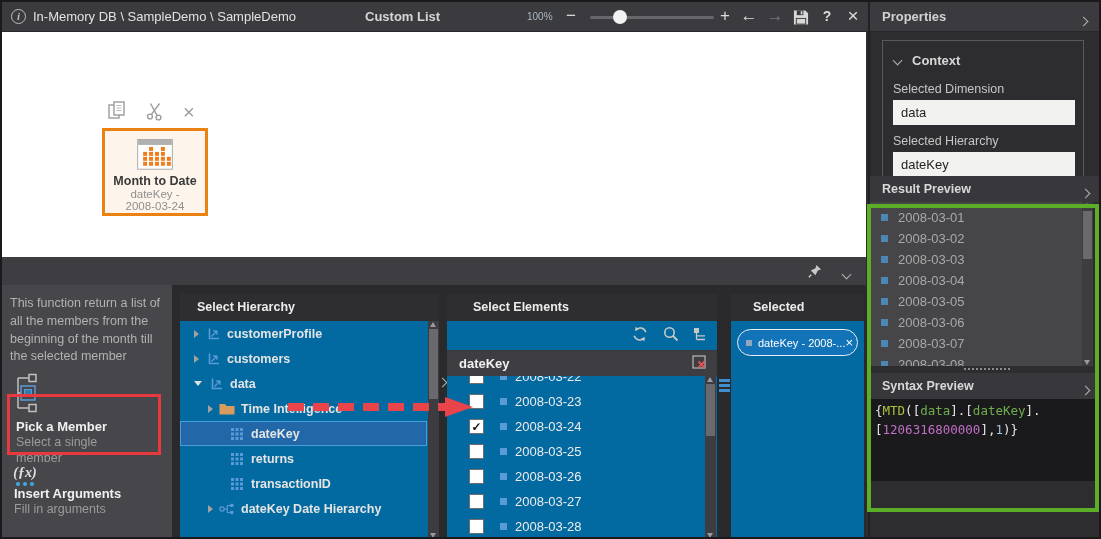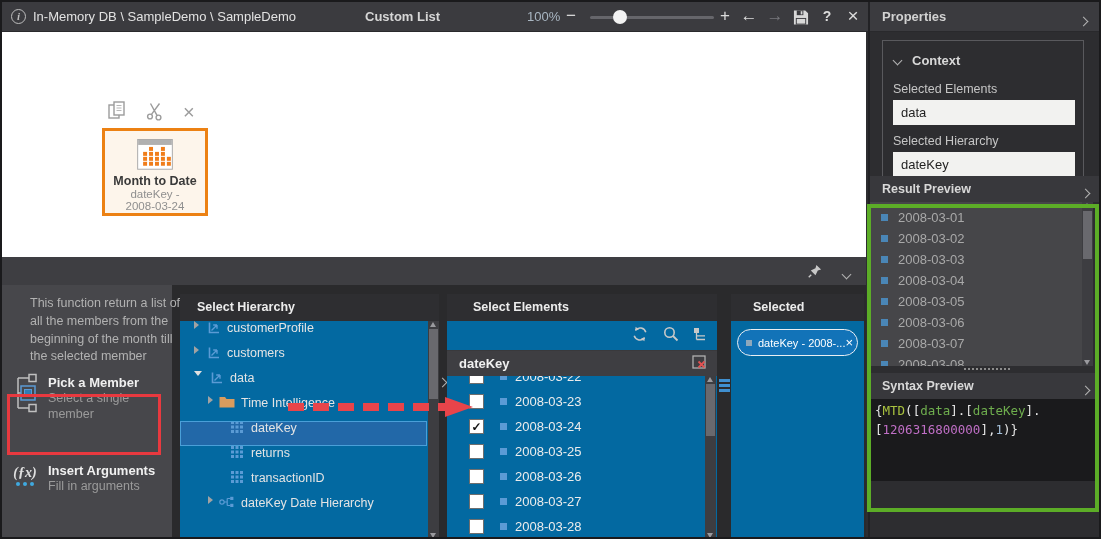--- a/index.html
+++ b/index.html
@@ -8,21 +8,21 @@
          border:2px solid #1a1a1c; overflow:hidden; font-size:13px; }
 
   
   .topbar { position:absolute; left:0; top:0; width:1097px; height:30px; background:#3b3b3f;
             border-bottom:1px solid #29292c; }
   .info-badge { position:absolute; left:9px; top:7px; width:15px; height:15px; border:1.5px solid #bdbdbd;
                 border-radius:50%; color:#bdbdbd; font:italic bold 11px "Liberation Serif",serif;
                 text-align:center; line-height:12px; }
   .crumb { position:absolute; left:31px; top:0; line-height:29px; color:#e2e2e2; font-size:13px; }
   .ctitle { position:absolute; left:363px; top:0; line-height:29px; color:#d6d6d6; font-weight:bold; font-size:13px; }
-  .zoomlbl { position:absolute; left:525px; top:0; line-height:29px; color:#a9b6c2; font-size:13px; }
+  .zoomlbl { position:absolute; left:525px; top:0; line-height:29px; color:#a9b6c2; font-size:10px; }
   .tb-btn { position:absolute; top:0; height:29px; line-height:28px; color:#dcdcdc; text-align:center; cursor:pointer; }
   .slider-track { position:absolute; left:588px; top:14px; width:124px; height:3px; background:#66666b; border-radius:2px; }
   .slider-thumb { position:absolute; left:611px; top:8px; width:14px; height:14px; background:#f2f2f2; border-radius:50%; }
   .disabled { color:#78787d !important; }
 
   
   .chev { display:inline-block; width:7px; height:7px; border-right:1.7px solid #b4b4b4; border-bottom:1.7px solid #b4b4b4; }
   .chev.r { transform:rotate(-45deg); }
   .chev.d { transform:rotate(45deg); }
   .tri { width:0; height:0; display:inline-block; flex:none; }
@@ -39,27 +39,27 @@
   .tile-sub { font-size:11.5px; color:#8f8f8f; line-height:1.1; }
 
   
   .bottom { position:absolute; left:0; top:255px; width:864px; height:282px; background:#2a2a2c; }
   .bp-header { position:absolute; left:0; top:0; width:864px; height:28px; background:#3e3e42; }
   .bp-title { position:absolute; left:10px; line-height:28px; font-weight:bold; font-size:13px; color:#c6c6c6; }
   .panel-box { position:absolute; top:37px; height:245px; background:#0369a1; }
   .panel-head { height:27px; background:#2e2e31; color:#ececec; font-weight:bold; font-size:12.5px;
                 line-height:27px; }
   .desc-panel { position:absolute; left:0; top:28px; width:170px; height:254px; background:#47474b; }
-  .desc-text { position:absolute; left:8px; top:10px; width:156px; color:#b2b2b2; font-size:12.5px; line-height:1.42;margin-left:20px; }
-  .fn-item { position:absolute; left:4px; display:flex; }
+  .desc-text { position:absolute; left:8px; top:10px; width:156px; color:#b2b2b2; font-size:12.5px; line-height:1.42; }
+  .fn-item { position:absolute; left:4px; display:flex;flex-direction:column; }
   .fn-title { font-weight:bold; color:#f0f0f0; font-size:13px; }
   .fn-sub { color:#9b9b9b; font-size:12.5px; line-height:1.3; }
 
   
-  .tree-row { height:25px; display:flex; align-items:flex-start; cursor:pointer; }
+  .tree-row { height:25px; display:flex; align-items:center; cursor:pointer;font-weight:bold; }
   .tree-row .tri { margin-right:5px; }
   .tree-ic { width:17px; margin-right:6px; display:inline-flex; justify-content:center; flex:none; }
   .tree-lab { color:#e4e4e4; font-size:12.5px; white-space:nowrap; }
   .tree-row.sel { background:#2268a8; outline:1px solid #4a9fd8; outline-offset:-1px; width:247px; }
 
   
   .vscroll { position:absolute; width:11px; background:#3d3d41; }
   .vthumb { position:absolute; left:1px; width:9px; background:#69696e; }
   .sarr { position:absolute; left:2px; width:0; height:0; }
   .sarr.up { border-bottom:5px solid #9a9a9e; border-left:3.5px solid transparent; border-right:3.5px solid transparent; }
@@ -444,21 +444,21 @@
     <div class="rp-head">
       <span class="rp-title">Properties</span>
       <span style="position:absolute;right:14px;top:11px;" class="icon-btn"><span class="chev r"></span></span>
     </div>
 
     <div class="ctx-box">
       <div class="ctx-head">
         <span class="chev d" style="border-color:#b4b4b4;"></span>
         <span class="ctx-title">Context</span>
       </div>
-      <div class="fld-label">Selected Elements</div>
+      <div class="fld-label">Selected Dimension</div>
       <div class="fld-input">data</div>
       <div class="fld-label" style="margin-top:9px;">Selected Hierarchy</div>
       <div class="fld-input">dateKey</div>
     </div>
 
     <div class="grip" style="top:194px;"></div>
 
     <div class="sec-head" style="top:174px;">
       <span class="sec-title">Result Preview</span>
       <span class="sec-chev icon-btn"><span class="chev r"></span></span>

